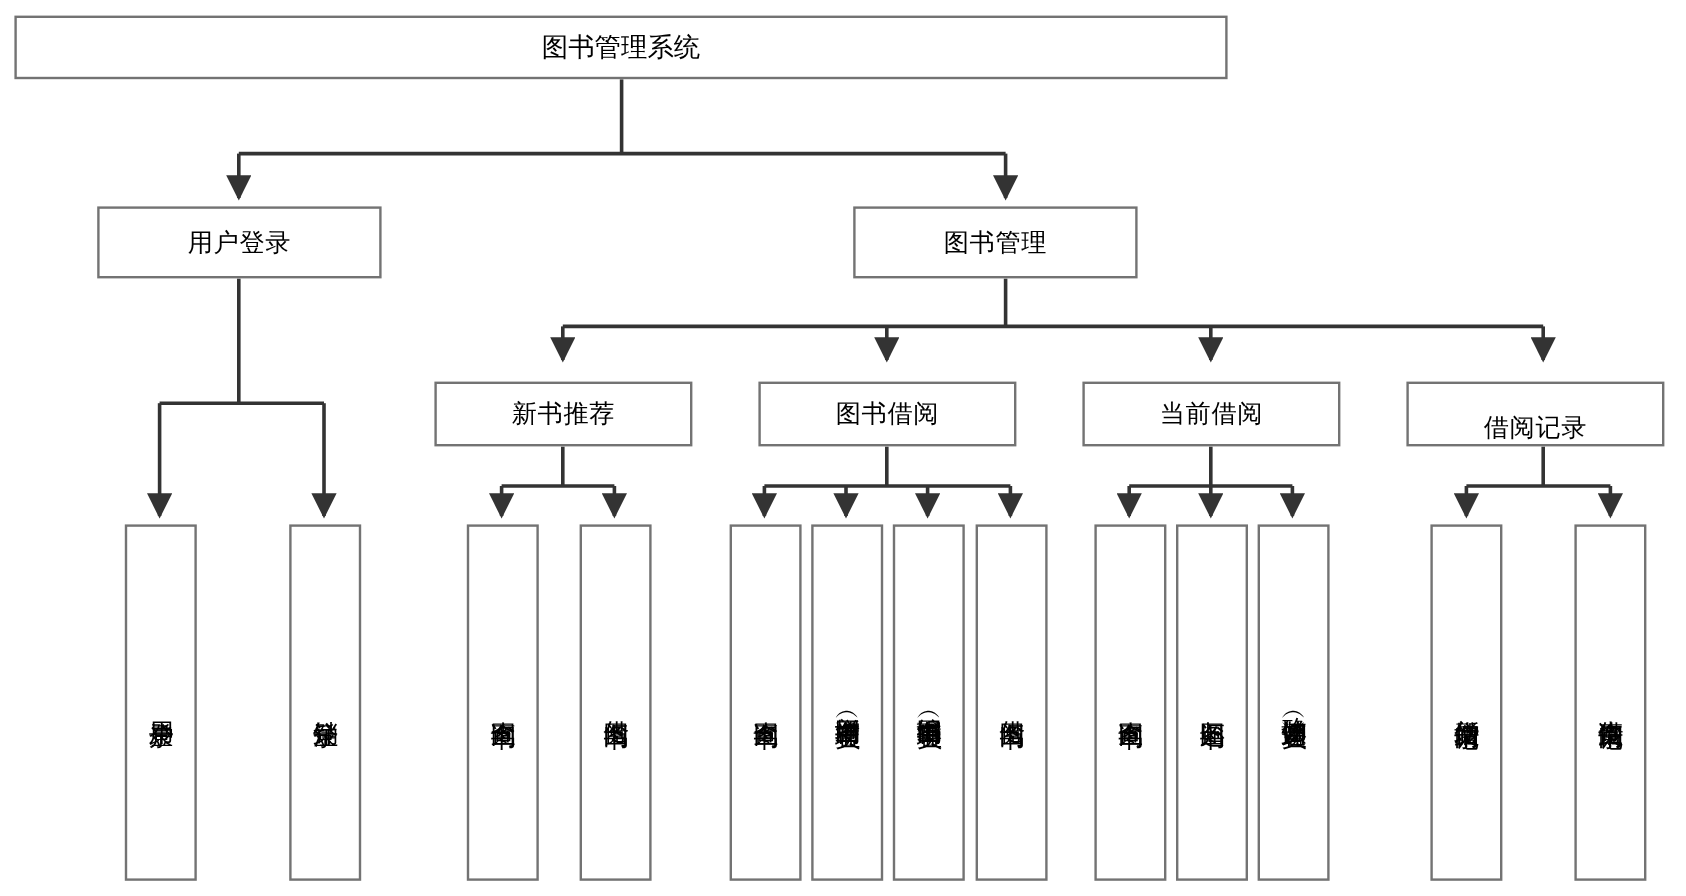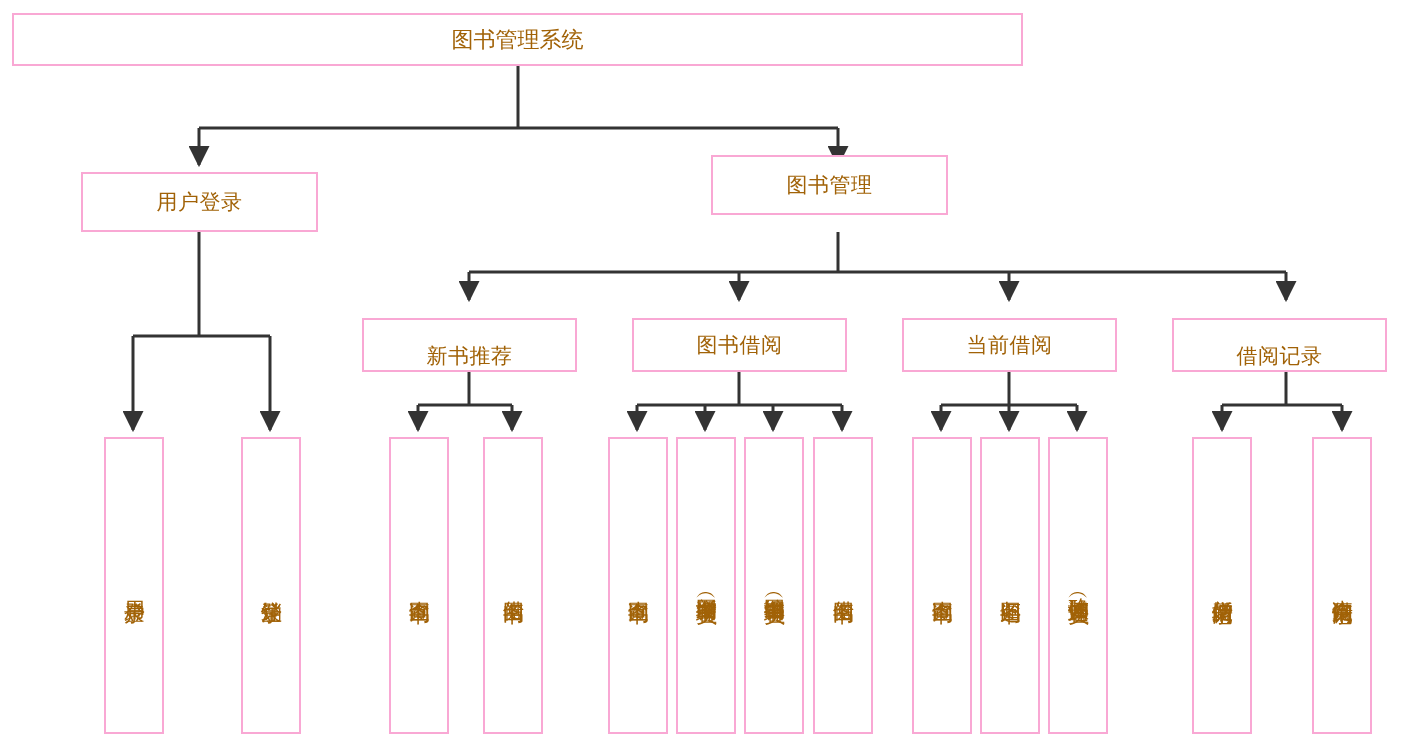--- a/index.html
+++ b/index.html
@@ -21,26 +21,26 @@
     position: absolute;
     left: 0;
     top: 0;
     width: 1405px;
     height: 747px;
     pointer-events: none;
   }
   .node {
     position: absolute;
     box-sizing: border-box;
-    border: 2px solid #f9a8d4;
+    border: 2px solid #737373;
     background: #ffffff;
     display: flex;
     align-items: center;
     justify-content: center;
-    color: #a16207;
+    color: #000000;
   }
   .node.horiz {
     font-size: 21px;
     letter-spacing: 0.5px;
   }
   .node.title {
     font-size: 22px;
   }
   .node.vert {
     writing-mode: vertical-rl;
@@ -125,25 +125,25 @@
     </g>
   </svg>
 
   <div class="node title" style="left:12px; top:13px; width:1011px; height:53px;">
     <span>图书管理系统</span>
   </div>
 
   <div class="node horiz" style="left:81px; top:172px; width:237px; height:60px;">
     <span>用户登录</span>
   </div>
-  <div class="node horiz" style="left:711px; top:155px; width:237px; height:60px;">
+  <div class="node horiz" style="left:711px; top:172px; width:237px; height:60px;">
     <span>图书管理</span>
   </div>
 
-  <div class="node horiz" style="left:362px; top:318px; width:215px; height:54px;align-items:flex-end;">
+  <div class="node horiz" style="left:362px; top:318px; width:215px; height:54px;">
     <span>新书推荐</span>
   </div>
   <div class="node horiz" style="left:632px; top:318px; width:215px; height:54px;">
     <span>图书借阅</span>
   </div>
   <div class="node horiz" style="left:902px; top:318px; width:215px; height:54px;">
     <span>当前借阅</span>
   </div>
   <div class="node horiz" style="left:1172px; top:318px; width:215px; height:54px;align-items:flex-end;">
     <span>借阅记录</span>

